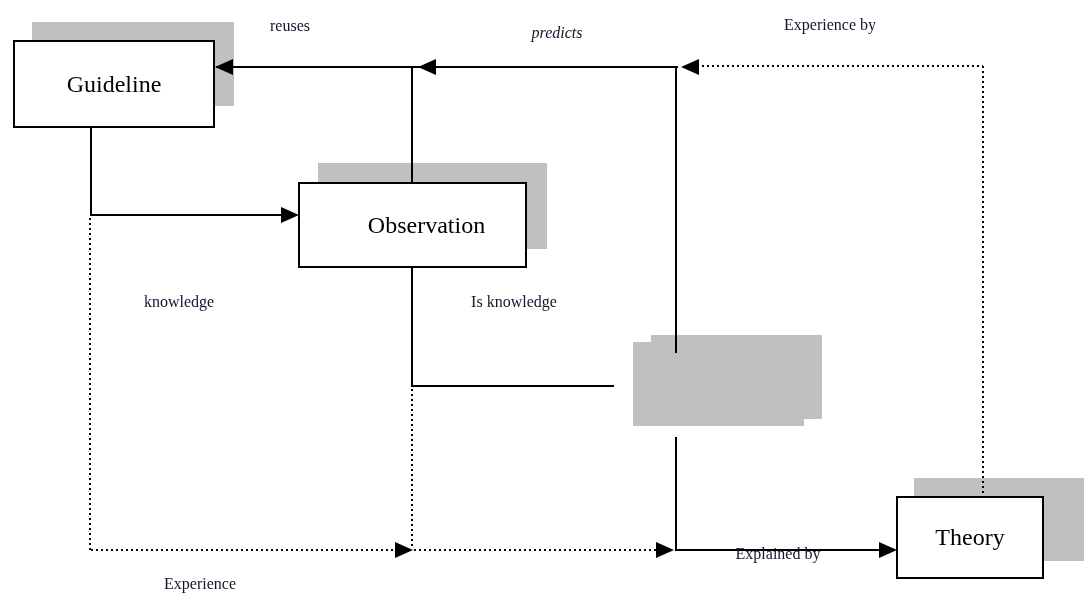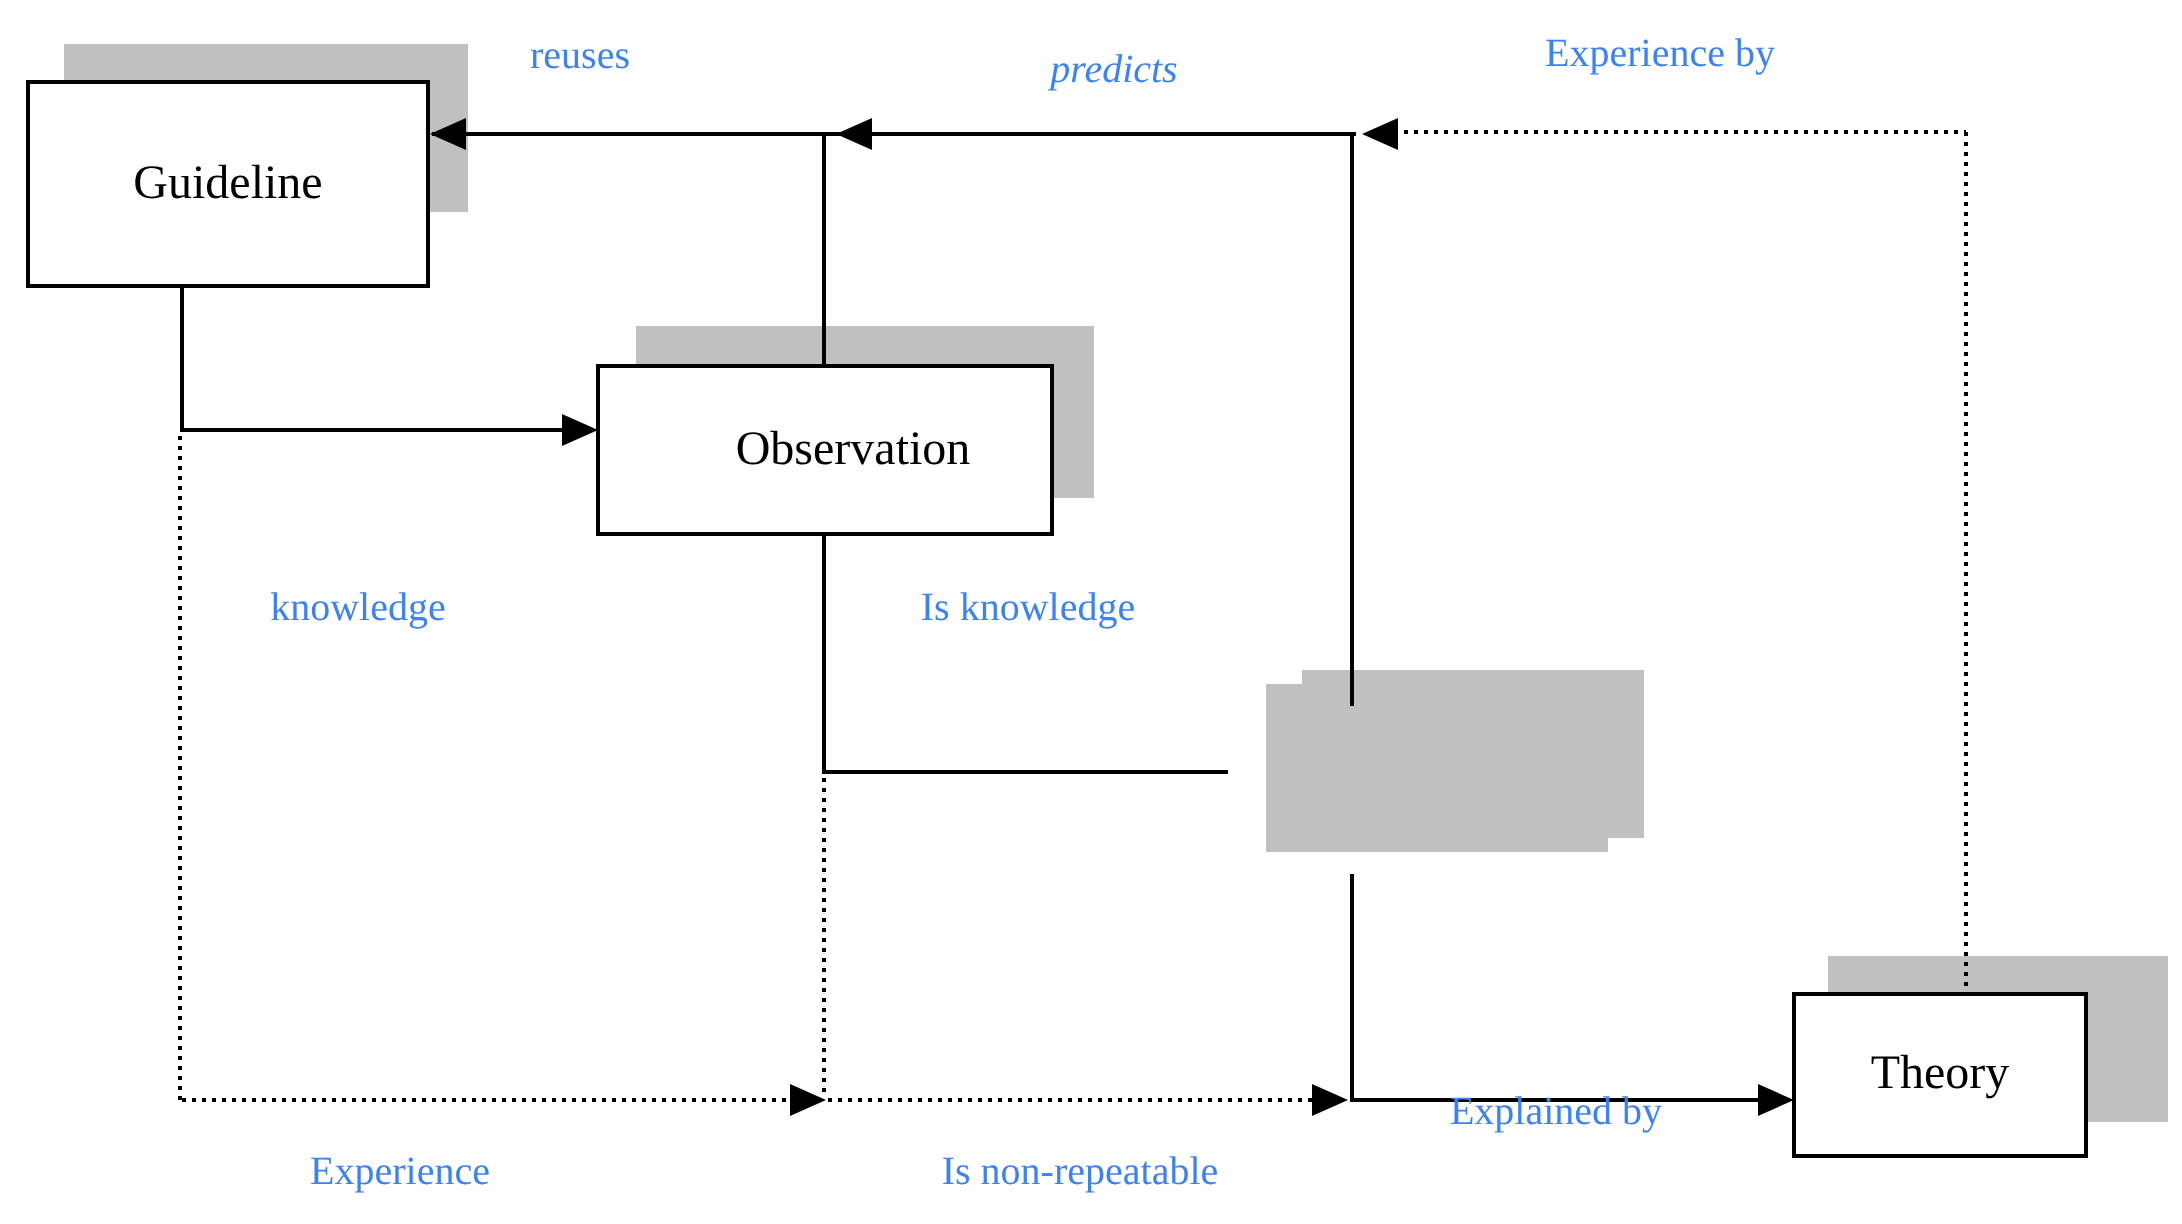--- a/index.html
+++ b/index.html
@@ -21,22 +21,22 @@
     align-items: center;
     justify-content: center;
     font-size: 24px;
     color: #000000;
   }
   .line { position: absolute; }
   .arrow { position: absolute; width: 0; height: 0; }
   .edge-label {
     position: absolute;
     transform: translateX(-50%);
-    font-size: 20px;
-    color: #3b82f6;
+    font-size: 16px;
+    color: #0f172a;
     white-space: nowrap;
     line-height: 1.1;
   }
 </style>
 </head>
 <body>
 
 <div id="canvas" style="background: rgb(255, 255, 255);">
     <div class="shadow" style="left: 32px; top: 22px; width: 202px; height: 84px; background: rgb(192, 192, 192);"></div>
     <div class="shadow" style="left: 318px; top: 163px; width: 229px; height: 86px; background: rgb(192, 192, 192);"></div>
@@ -58,30 +58,29 @@
     <div class="line" style="left: 411px; top: 389px; width: 2px; height: 160px; background: repeating-linear-gradient(rgb(0, 0, 0) 0px, rgb(0, 0, 0) 2px, transparent 2px, transparent 5px);"></div>
     <div class="line" style="left: 697px; top: 65px; width: 286px; height: 2px; background: repeating-linear-gradient(to right, rgb(0, 0, 0) 0px, rgb(0, 0, 0) 2px, transparent 2px, transparent 5px);"></div>
     <div class="line" style="left: 982px; top: 66px; width: 2px; height: 430px; background: repeating-linear-gradient(rgb(0, 0, 0) 0px, rgb(0, 0, 0) 2px, transparent 2px, transparent 5px);"></div>
     <div class="arrow" style="top: 59px; border-top: 8px solid transparent; border-bottom: 8px solid transparent; left: 215px; border-right: 18px solid rgb(0, 0, 0);"></div>
     <div class="arrow" style="top: 59px; border-top: 8px solid transparent; border-bottom: 8px solid transparent; left: 418px; border-right: 18px solid rgb(0, 0, 0);"></div>
     <div class="arrow" style="top: 59px; border-top: 8px solid transparent; border-bottom: 8px solid transparent; left: 681px; border-right: 18px solid rgb(0, 0, 0);"></div>
     <div class="arrow" style="top: 207px; border-top: 8px solid transparent; border-bottom: 8px solid transparent; left: 281px; border-left: 18px solid rgb(0, 0, 0);"></div>
     <div class="arrow" style="top: 542px; border-top: 8px solid transparent; border-bottom: 8px solid transparent; left: 395px; border-left: 18px solid rgb(0, 0, 0);"></div>
     <div class="arrow" style="top: 542px; border-top: 8px solid transparent; border-bottom: 8px solid transparent; left: 656px; border-left: 18px solid rgb(0, 0, 0);"></div>
     <div class="arrow" style="top: 542px; border-top: 8px solid transparent; border-bottom: 8px solid transparent; left: 879px; border-left: 18px solid rgb(0, 0, 0);"></div>
-    <div class="node" style="left: 13px; top: 40px; width: 202px; height: 104px; text-align: right;">
+    <div class="node" style="left: 13px; top: 40px; width: 202px; height: 88px; text-align: right;">
       <span>Guideline</span>
     </div>
     <div class="node" style="left: 298px; top: 182px; width: 229px; height: 86px; padding-left: 28px;">
       <span>Observation</span>
     </div>
     <div class="node" style="left: 896px; top: 496px; width: 148px; height: 83px;">
       <span>Theory</span>
     </div>
     <div class="edge-label" style="left: 290px; top: 17px;">reuses</div>
     <div class="edge-label" style="left: 557px; top: 24px; font-style: italic;">predicts</div>
     <div class="edge-label" style="left: 830px; top: 16px;">Experience by</div>
     <div class="edge-label" style="left: 179px; top: 293px;">knowledge</div>
     <div class="edge-label" style="left: 514px; top: 293px;">Is knowledge</div>
     <div class="edge-label" style="left: 200px; top: 575px;">Experience</div>
-    <div class="edge-label" style="left: 540px; top: 575px;">Is non-repeatable</div>
     <div class="edge-label" style="left: 778px; top: 545px;">Explained by</div>
   </div>
 
 </body></html>

